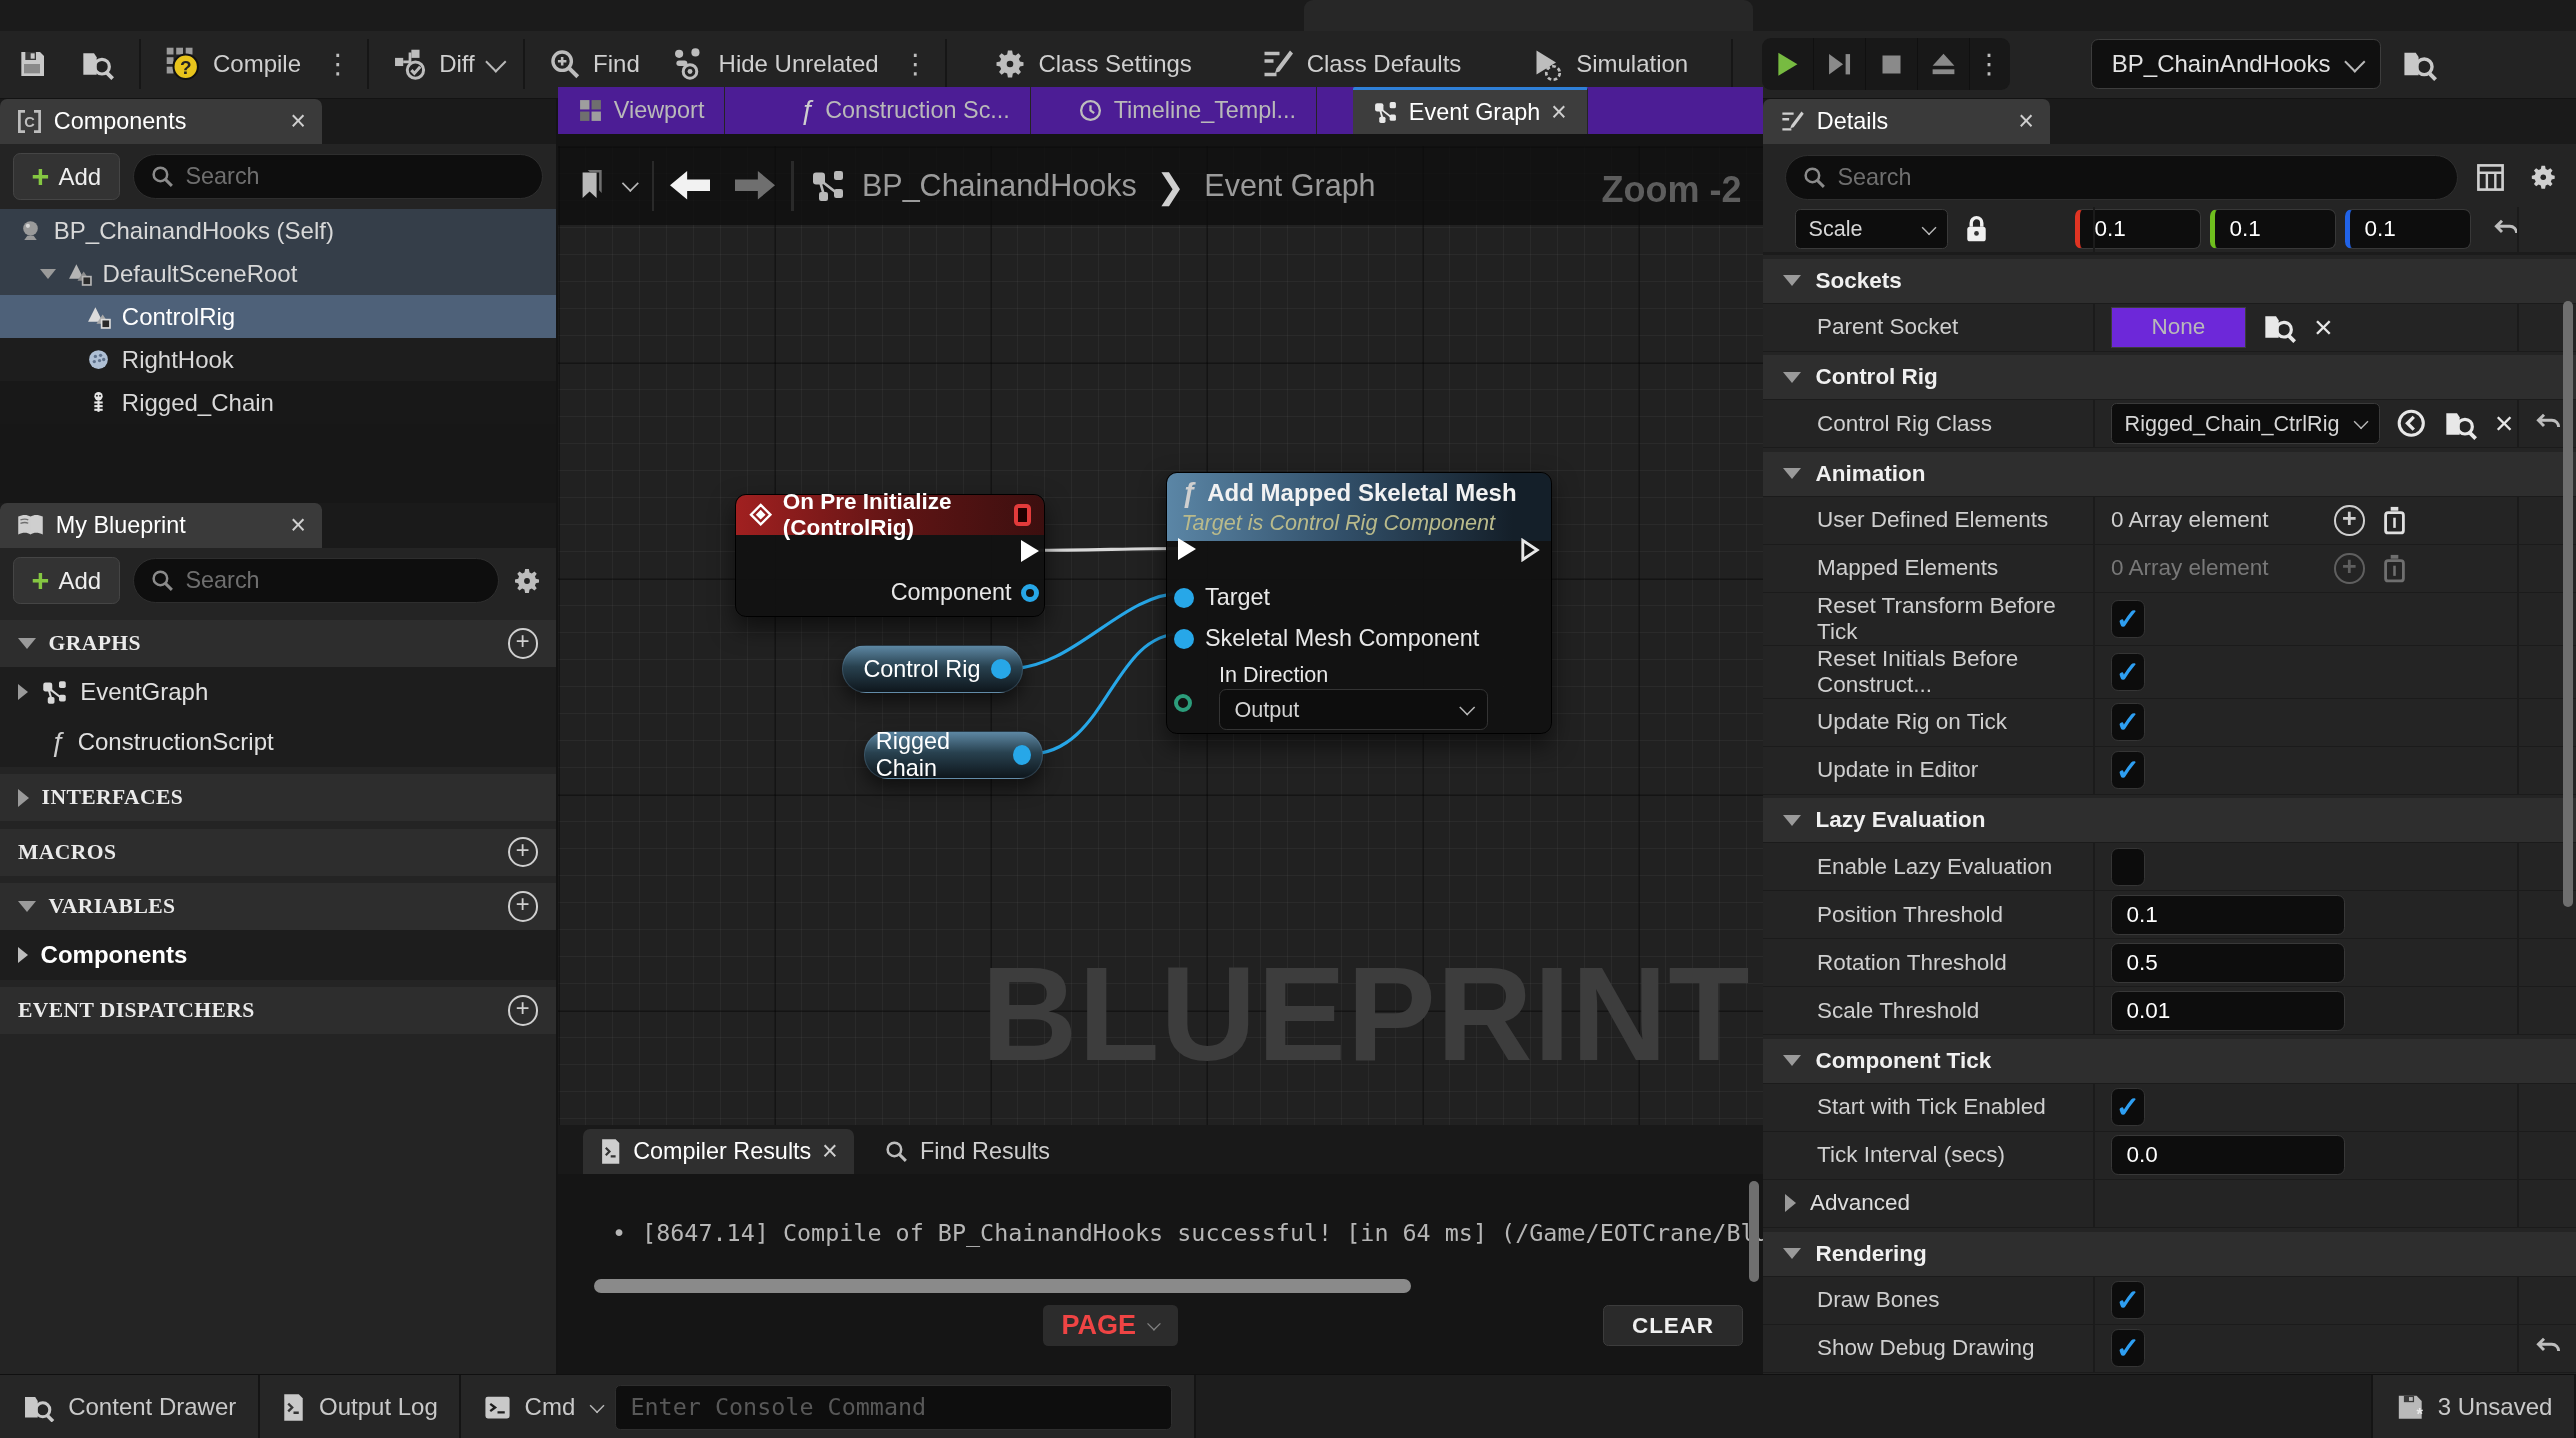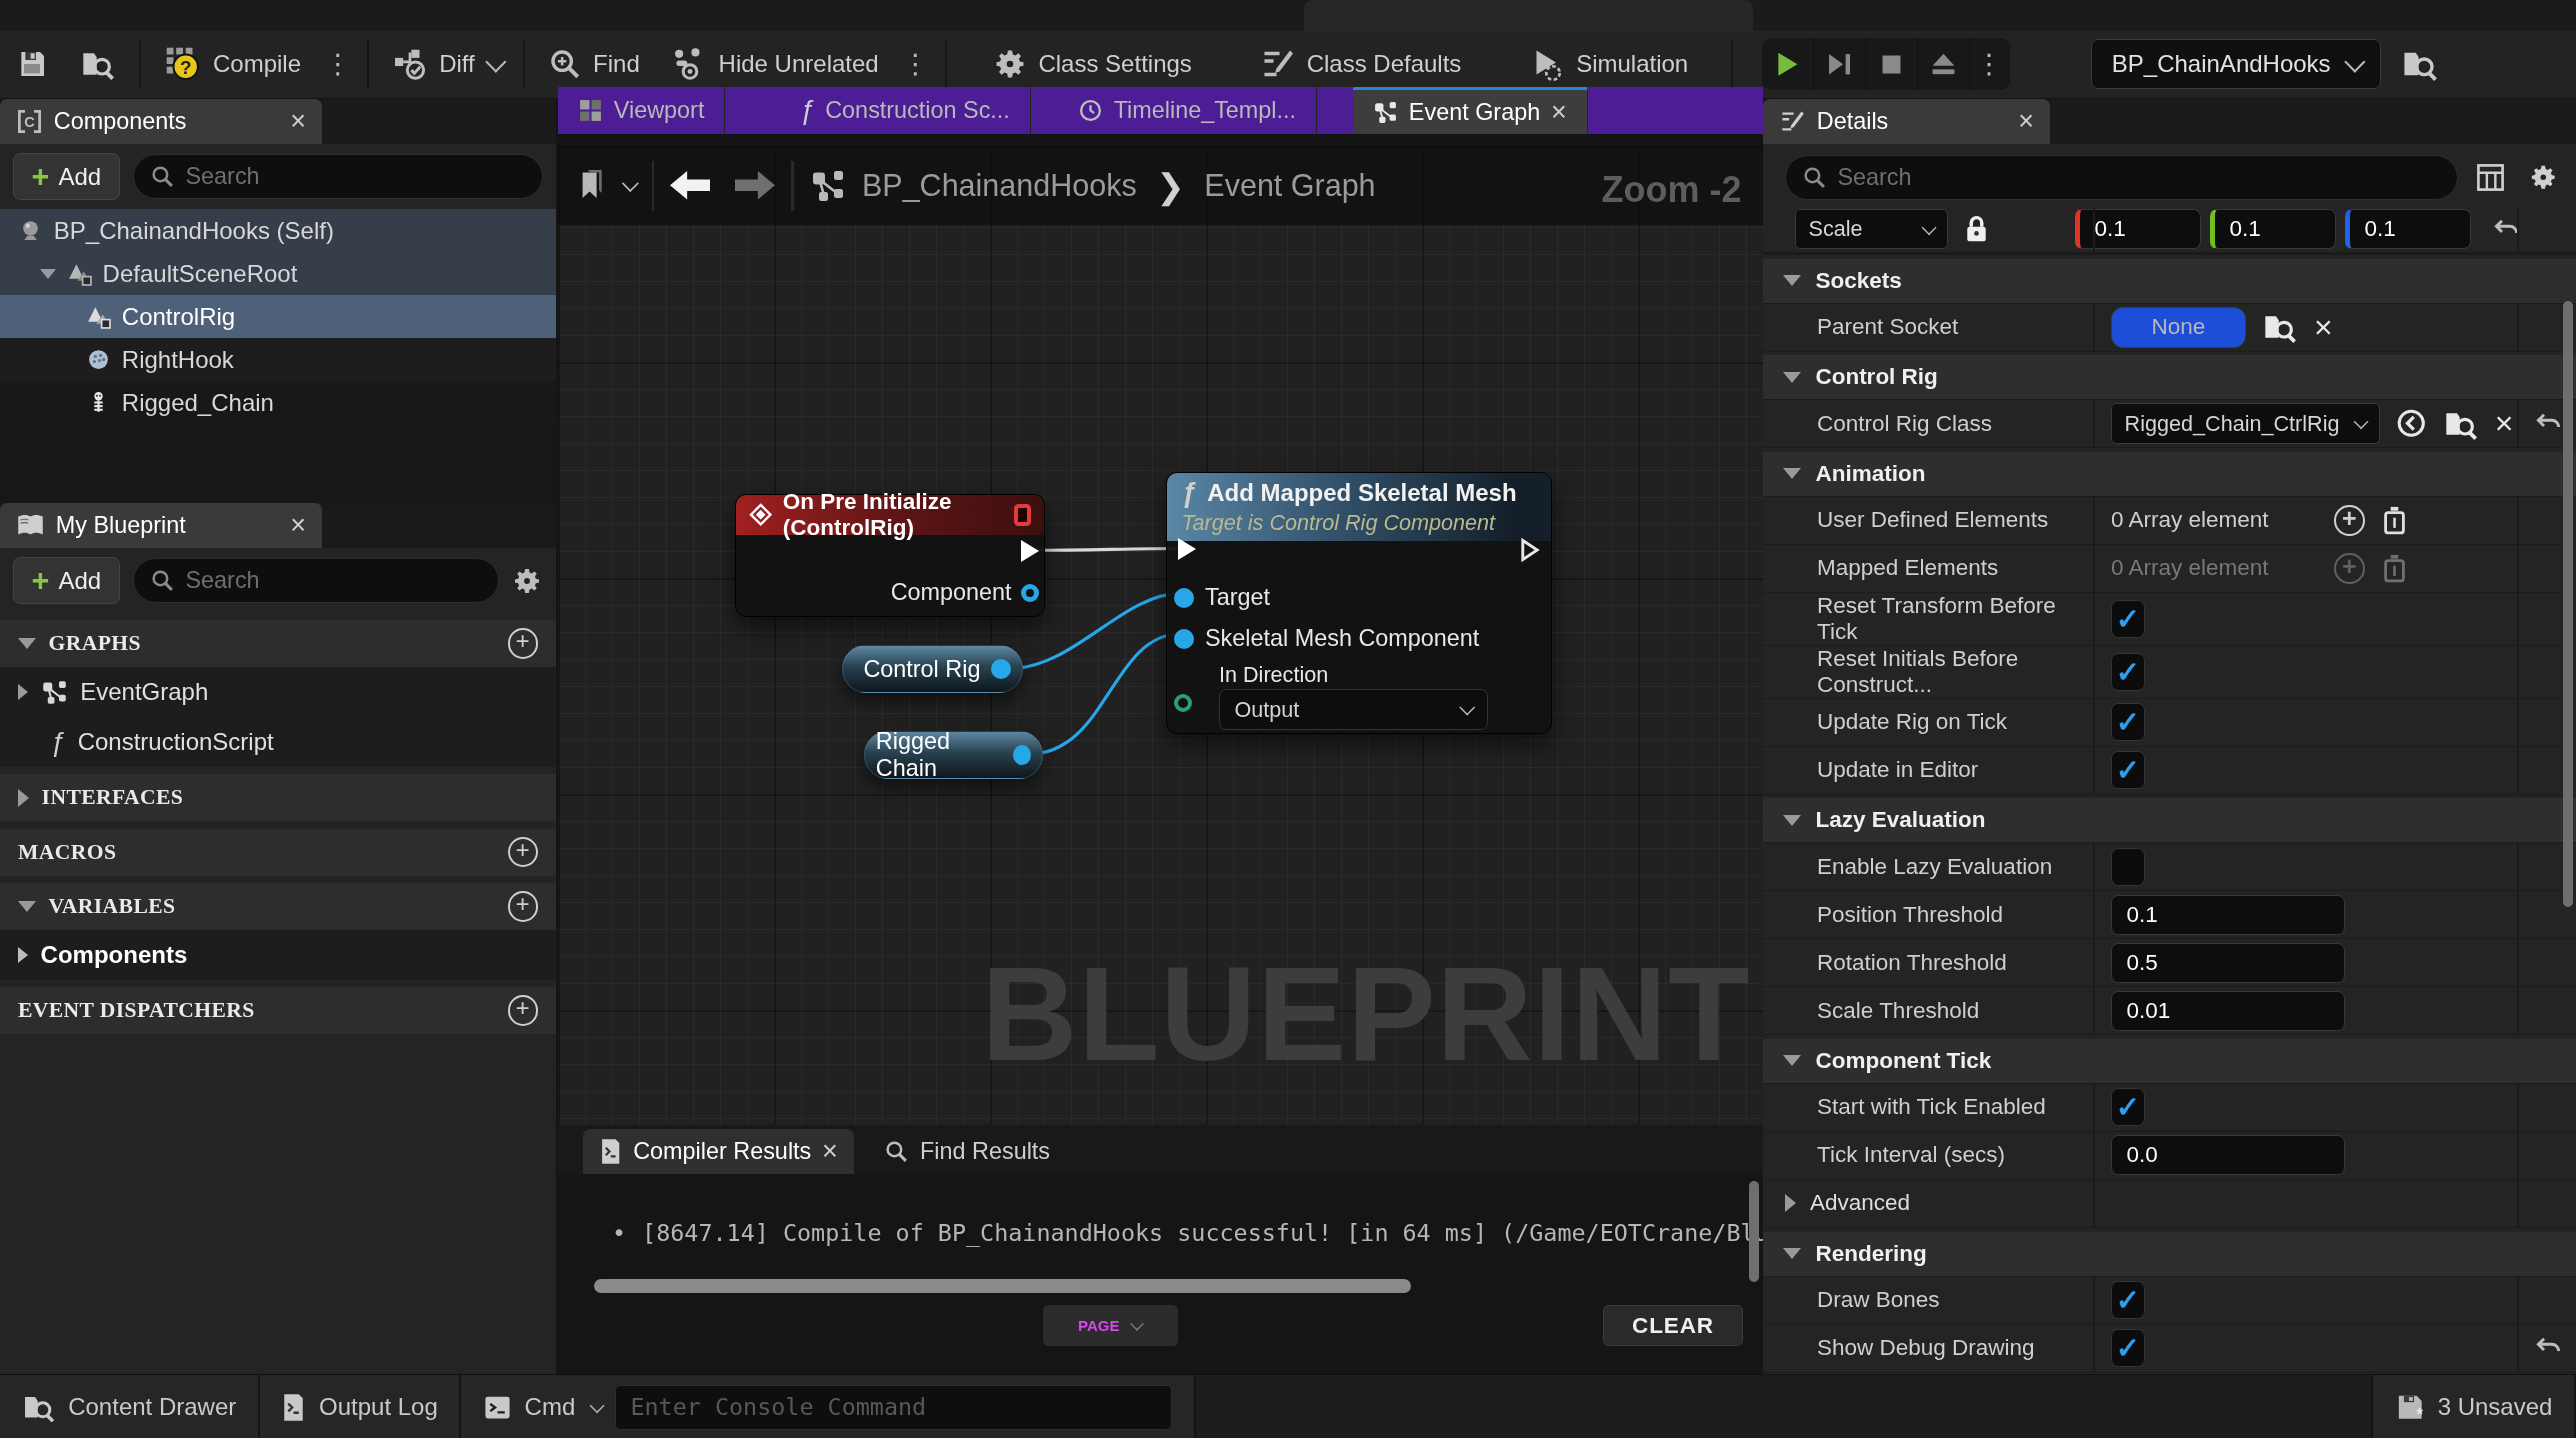--- a/index.html
+++ b/index.html
@@ -120,21 +120,21 @@
   
   #compiler { left:558px; top:1125px; width:1205px; height:249px; background:#151515; }
   #compiler .tabbar { background:#191919; height:49px; }
   #compiler .tab.active { background:#2f2f2f; }
   .log-line { display:flex; gap:16px; padding:45px 0 0 54px; color:#b6b6b6;
     font-family:"DejaVu Sans Mono",monospace; font-size:23.4px; white-space:nowrap; overflow:hidden; }
   .hscroll { position:absolute; left:36px; top:154px; width:817px; height:14.4px; background:#8a8a8a; border-radius:7.2px; }
   .vscroll-c { position:absolute; right:3.6px; top:56px; width:10.8px; height:101px; background:#6f6f6f; border-radius:5.4px; }
   .page-btn { position:absolute; left:485px; top:180px; width:135px; height:41px; background:#2c2c2c;
     border-radius:5.4px; display:flex; align-items:center; justify-content:center; gap:9px;
-    color:#d946ef; font-size:15px; font-weight:bold; }
+    color:#ef4444; font-size:27px; font-weight:bold; }
   .clear-btn { position:absolute; right:20px; top:180px; width:140px; height:41px; background:#2a2a2a;
     border:0.9px solid #3c3c3c; border-radius:5.4px; display:flex; align-items:center; justify-content:center;
     color:#f0f0f0; font-size:22.5px; font-weight:bold; letter-spacing:0.9px; }
 
   
   #details { left:1763px; top:99px; width:813px; height:1275px; background:#242424; overflow:hidden; }
   #details .toolrow { padding:10.8px 12.6px 7.2px 21.6px; }
   .icon-btn { width:40px; height:40px; display:flex; align-items:center; justify-content:center; }
   .drow { min-height:48px; background:#242424; border-bottom:1.8px solid #1b1b1b;
     display:flex; align-items:center; position:relative; padding-left:54px; }
@@ -147,21 +147,21 @@
   .dhead .caret.down { border-left-width:9px; border-right-width:9px; border-top-width:11.7px; }
   .cb { width:34px; height:38px; background:#0c0c0c; border:1.8px solid #353535; border-radius:7.2px;
     display:flex; align-items:center; justify-content:center; }
   .cb.checked::after { content:"✓"; color:#2e9ff2; font-size:29px; font-weight:bold; }
   .num-in { width:234px; height:40px; background:#0d0d0d; border:1.8px solid #383838; border-radius:7.2px;
     color:#fff; font-size:22.5px; padding-left:14.4px; font-family:"Liberation Sans",sans-serif; outline:none; }
   .num-sm { width:126px; }
   .bar-r { border-left:5.4px solid #e03423; }
   .bar-g { border-left:5.4px solid #6fbf1e; }
   .bar-b { border-left:5.4px solid #2163e8; }
-  .none-btn { width:135px; height:41px; background:#1d4ed8; border:1.8px solid #3c3c3c; border-radius:12px;
+  .none-btn { width:135px; height:41px; background:#6d28d9; border:1.8px solid #3c3c3c; border-radius:0;
     color:#b9b9b9; font-size:22.5px; display:flex; align-items:center; justify-content:center; }
   .dd-pill { min-width:243px; height:41px; background:#0d0d0d; border:1.8px solid #3a3a3a; border-radius:5.4px;
     display:flex; align-items:center; justify-content:space-between; gap:12.6px; padding:0 12.6px;
     color:#d6d6d6; font-size:21.6px; }
   .gray { color:#787878 !important; }
   .gray .plus-circle, .gray-ico { border-color:#5f5f5f !important; color:#5f5f5f !important; }
   #details-scroll { position:absolute; right:2.7px; top:202px; width:10.8px; height:606px; background:#6e6e6e; border-radius:5.4px; }
 
   
   #statusbar { left:0; top:1374px; width:2576px; height:65px; background:#1d1d1d;

